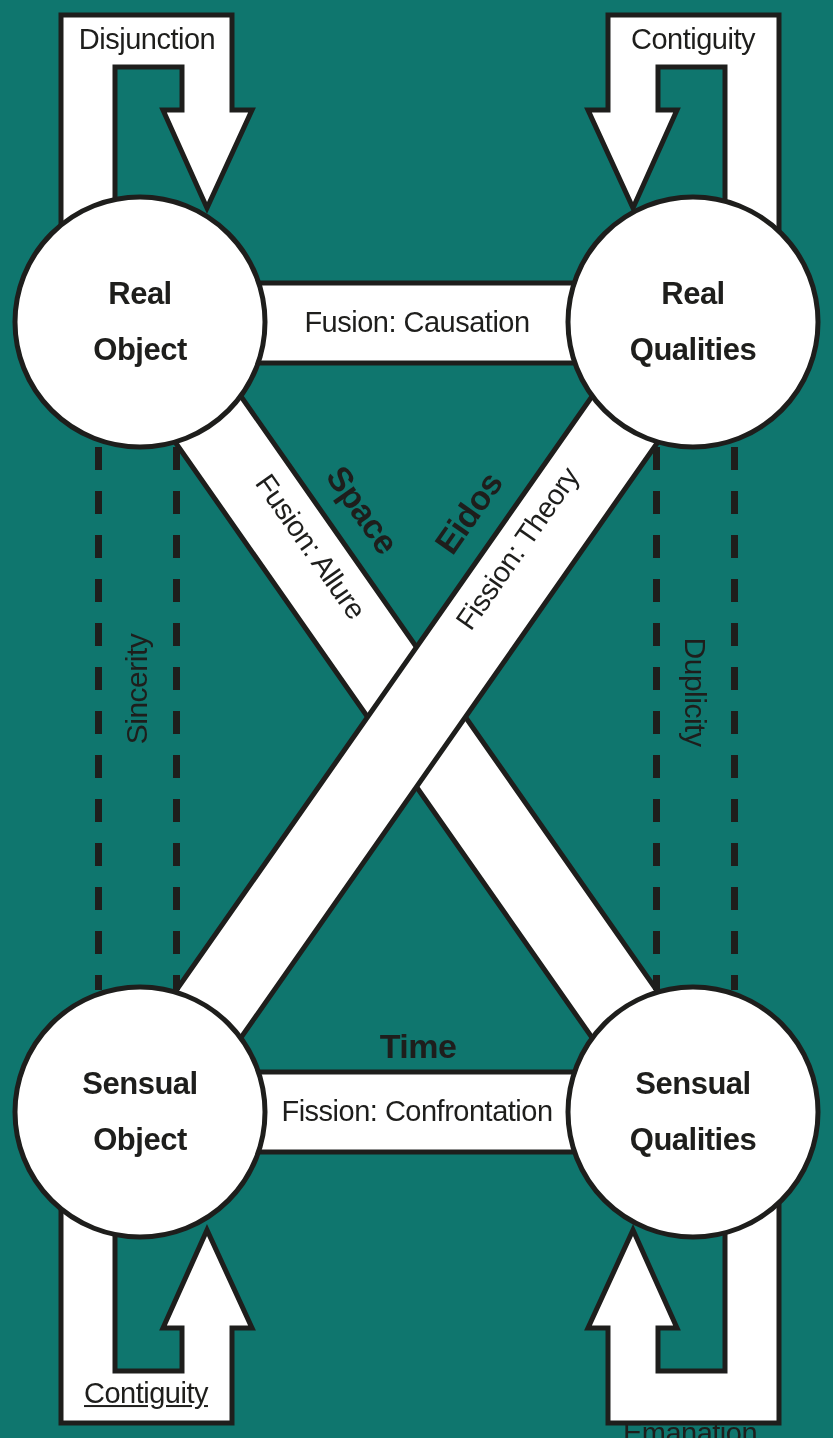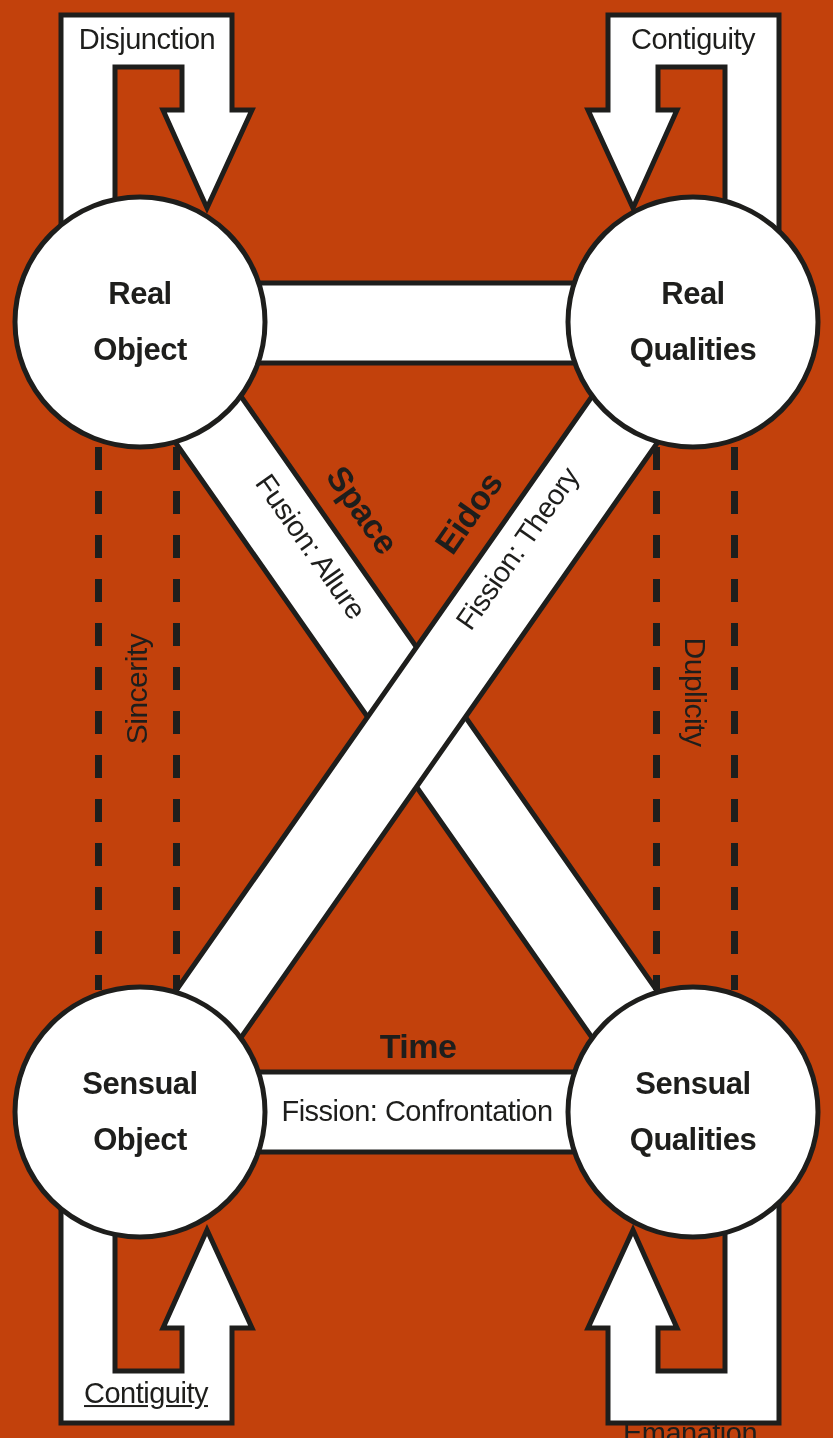--- a/index.html
+++ b/index.html
@@ -3,21 +3,21 @@
 <meta charset="utf-8">
 <style>
   :root{
     --ink:#1e1e1c;
     --wm:#c6c6c6;
   }
   html,body{margin:0;padding:0;background:#fff;}
   .stage{
     position:relative;
     width:833px;height:1438px;
-    background:#c2410c;
+    background:#0f766e;
     font-family:"Liberation Sans", sans-serif;
     color:var(--ink);
     overflow:hidden;
   }
   .stage svg{position:absolute;left:0;top:0;}
   .ink{fill:#ffffff;stroke:var(--ink);stroke-width:5;stroke-linejoin:miter;}
   .dashline{fill:none;stroke:var(--ink);stroke-width:7;stroke-dasharray:23 21;}
   .lbl{
     position:absolute;
     white-space:nowrap;
@@ -76,20 +76,21 @@
 
   <div class="lbl node-label" style="left:140px;top:322px;">Real
 Object</div>
   <div class="lbl node-label" style="left:693px;top:322px;">Real
 Qualities</div>
   <div class="lbl node-label" style="left:140px;top:1112px;">Sensual
 Object</div>
   <div class="lbl node-label" style="left:693px;top:1112px;">Sensual
 Qualities</div>
 
+  <div class="lbl edge-sub" style="left:417px;top:323px;">Fusion: Causation</div>
   <div class="lbl edge-title" style="left:418px;top:1047px;">Time</div>
   <div class="lbl edge-sub" style="left:417px;top:1112px;">Fission: Confrontation</div>
 
   <div class="lbl edge-title rot55" style="left:362px;top:510px;">Space</div>
   <div class="lbl edge-sub rot55" style="left:310px;top:547px;">Fusion: Allure</div>
   <div class="lbl edge-title rotm55" style="left:469px;top:513px;">Eidos</div>
   <div class="lbl edge-sub rotm55" style="left:518px;top:549px;">Fission: Theory</div>
 
   <div class="lbl side-label rotm90" style="left:136px;top:689px;">Sincerity</div>
   <div class="lbl side-label rot90" style="left:695px;top:692px;">Duplicity</div>

